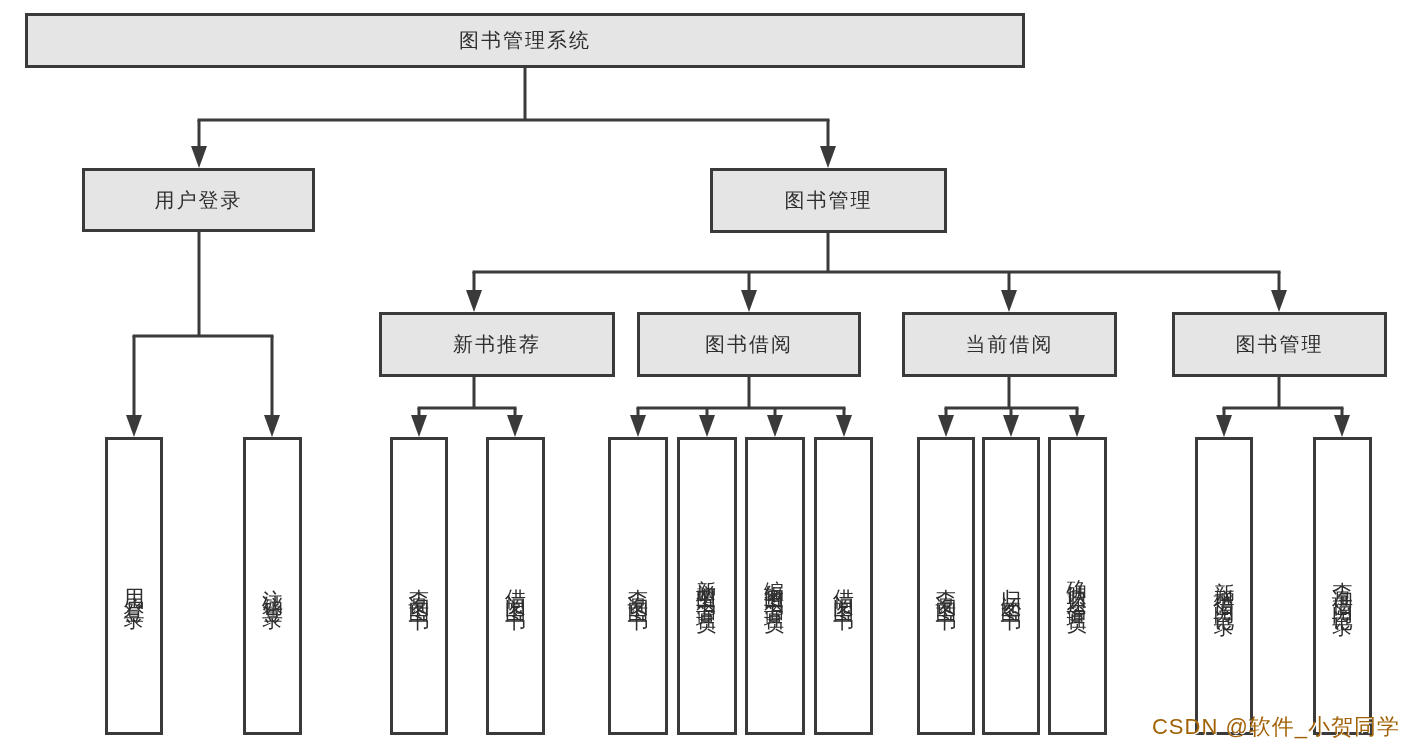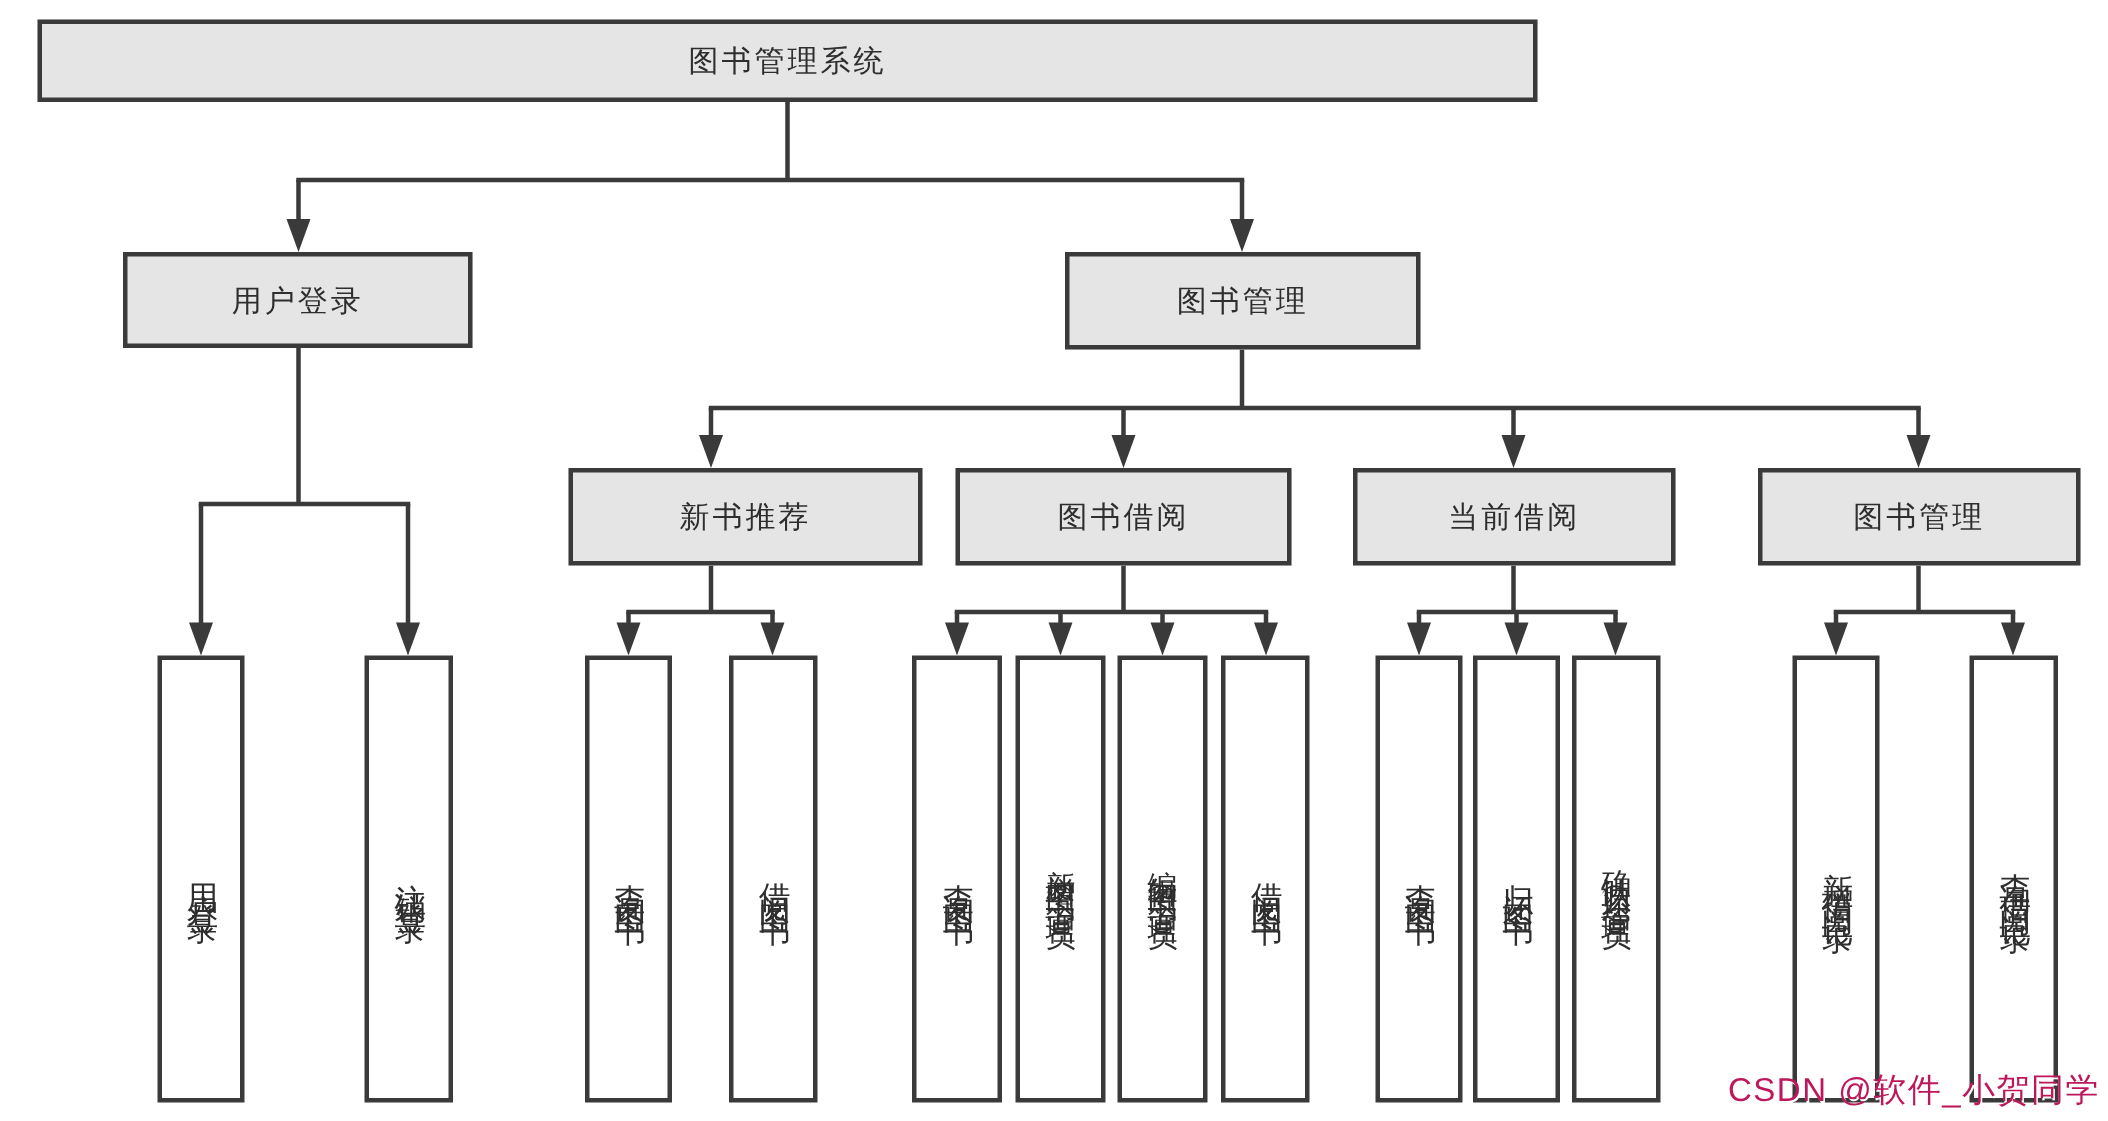--- a/index.html
+++ b/index.html
@@ -16,21 +16,21 @@
   .vbox {
     position:absolute; box-sizing:border-box; background:#ffffff;
     border:3px solid #3a3a3a; top:437px; height:298px;
     writing-mode:vertical-rl; text-orientation:mixed;
     display:flex; align-items:center; justify-content:center;
     font-size:21px; letter-spacing:7px; z-index:2;
   }
   .vbox.long { letter-spacing:5px; font-size:20px; }
   .watermark {
     position:absolute; right:5px; top:712px; z-index:5;
-    font-size:22px; color:#be185d; letter-spacing:1px;
+    font-size:22px; color:#a16207; letter-spacing:1px;
     text-shadow:1px 1px 0 #ffffff; pointer-events:none; white-space:nowrap;
   }
 </style>
 </head>
 <body>
 
 <div class="stage">
 
   <svg class="wires" width="1405" height="747" viewBox="0 0 1405 747">
     <g stroke="#3a3a3a" stroke-width="3" fill="none">

